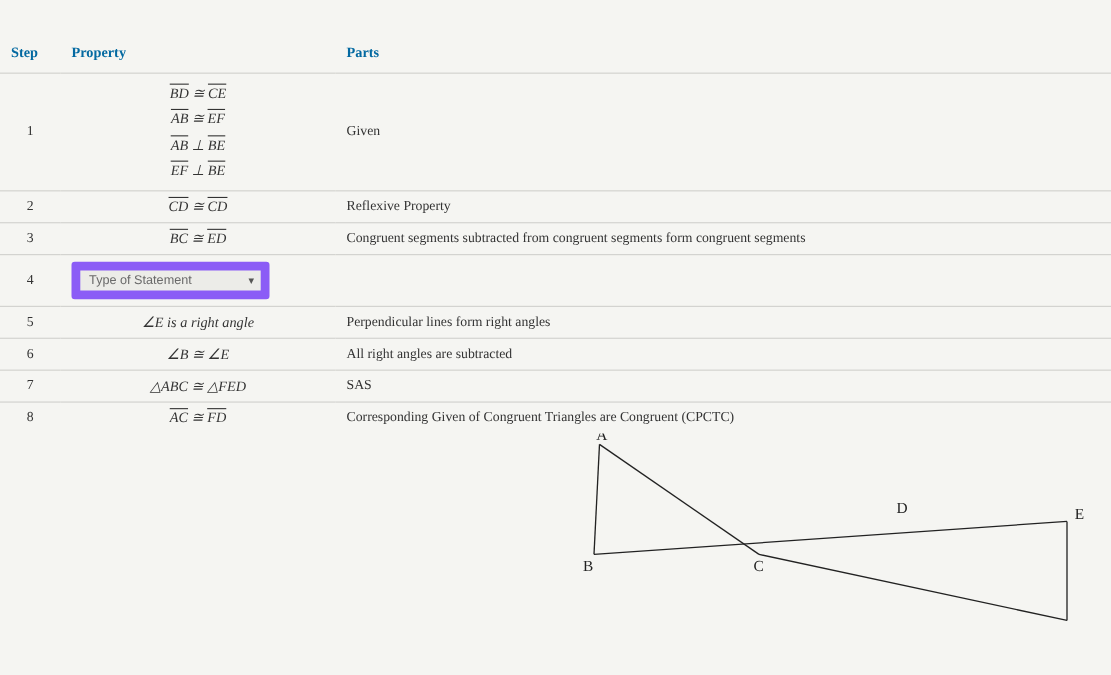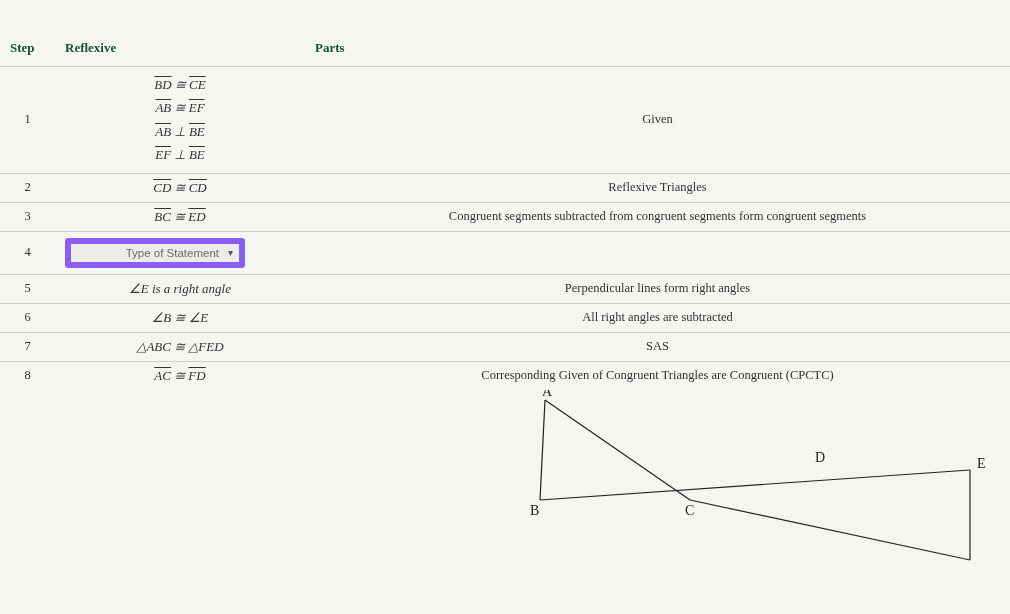--- a/index.html
+++ b/index.html
@@ -15,46 +15,46 @@
   .proof-table {
     width: 100%;
     border-collapse: collapse;
     margin-top: 34px;
   }
   .proof-table th {
     text-align: left;
     font-weight: bold;
     font-size: 13px;
     padding: 6px 10px 10px 10px;
-    color: #14532d;
+    color: #0369a1;
   }
   .proof-table td {
     border-top: 1px solid #d0d0cc;
     padding: 6px 10px;
     font-size: 12.5px;
     vertical-align: middle;
     color: #333;
   }
   .step-col { width: 55px; text-align: center; color:#555;}
   .stmt-col { width: 250px; text-align: center; }
-  .reason-col { text-align: center; font-size:12.5px; }
+  .reason-col { text-align: left; font-size:12.5px; }
   .math { font-style: italic; font-family: 'Times New Roman', serif; font-size:13px; }
   .seg { text-decoration: overline; font-style: italic; }
   .multi-line { line-height: 1.8; padding-top:8px; padding-bottom:8px;margin-top:11px;}
   .dropdown {
     display: inline-block;
-    border: 6px solid #8b5cf6;
+    border: 8px solid #8b5cf6;
     border-radius: 3px;
     padding: 3px 20px 3px 8px;
     font-size: 11.5px;
     color: #6a6a6a;
     background: #ecece8;
     width: 180px;
     position: relative;
-    text-align: right;
+    text-align: left;
     font-family: Arial, sans-serif;
   }
   .dropdown::after {
     content: "▾";
     position: absolute;
     right: 6px;
     top: 3px;
     font-size: 10px;
     color: #555;
   }
@@ -76,41 +76,41 @@
     fill: #222;
   }
 </style>
 </head>
 <body>
 
 <table class="proof-table">
   <thead>
     <tr>
       <th class="step-col">Step</th>
-      <th class="stmt-col">Reflexive</th>
+      <th class="stmt-col">Property</th>
       <th class="reason-col">Parts</th>
     </tr>
   </thead>
   <tbody id="proof-body">
       <tr>
         <td class="step-col">1</td>
         <td class="stmt-col multi-line">
           <div class="math"><span class="seg">BD</span><span> ≅ </span><span class="seg">CE</span></div>
           <div class="math"><span class="seg">AB</span><span> ≅ </span><span class="seg">EF</span></div>
           <div class="math"><span class="seg">AB</span><span> ⊥ </span><span class="seg">BE</span></div>
           <div class="math"><span class="seg">EF</span><span> ⊥ </span><span class="seg">BE</span></div>
         </td>
         <td class="reason-col">Given</td>
       </tr>
       <tr>
         <td class="step-col">2</td>
         <td class="stmt-col">
           <div class="math"><span class="seg">CD</span><span> ≅ </span><span class="seg">CD</span></div>
         </td>
-        <td class="reason-col">Reflexive Triangles</td>
+        <td class="reason-col">Reflexive Property</td>
       </tr>
       <tr>
         <td class="step-col">3</td>
         <td class="stmt-col">
           <div class="math"><span class="seg">BC</span><span> ≅ </span><span class="seg">ED</span></div>
         </td>
         <td class="reason-col">Congruent segments subtracted from congruent segments form congruent segments</td>
       </tr>
       <tr>
         <td class="step-col">4</td>

